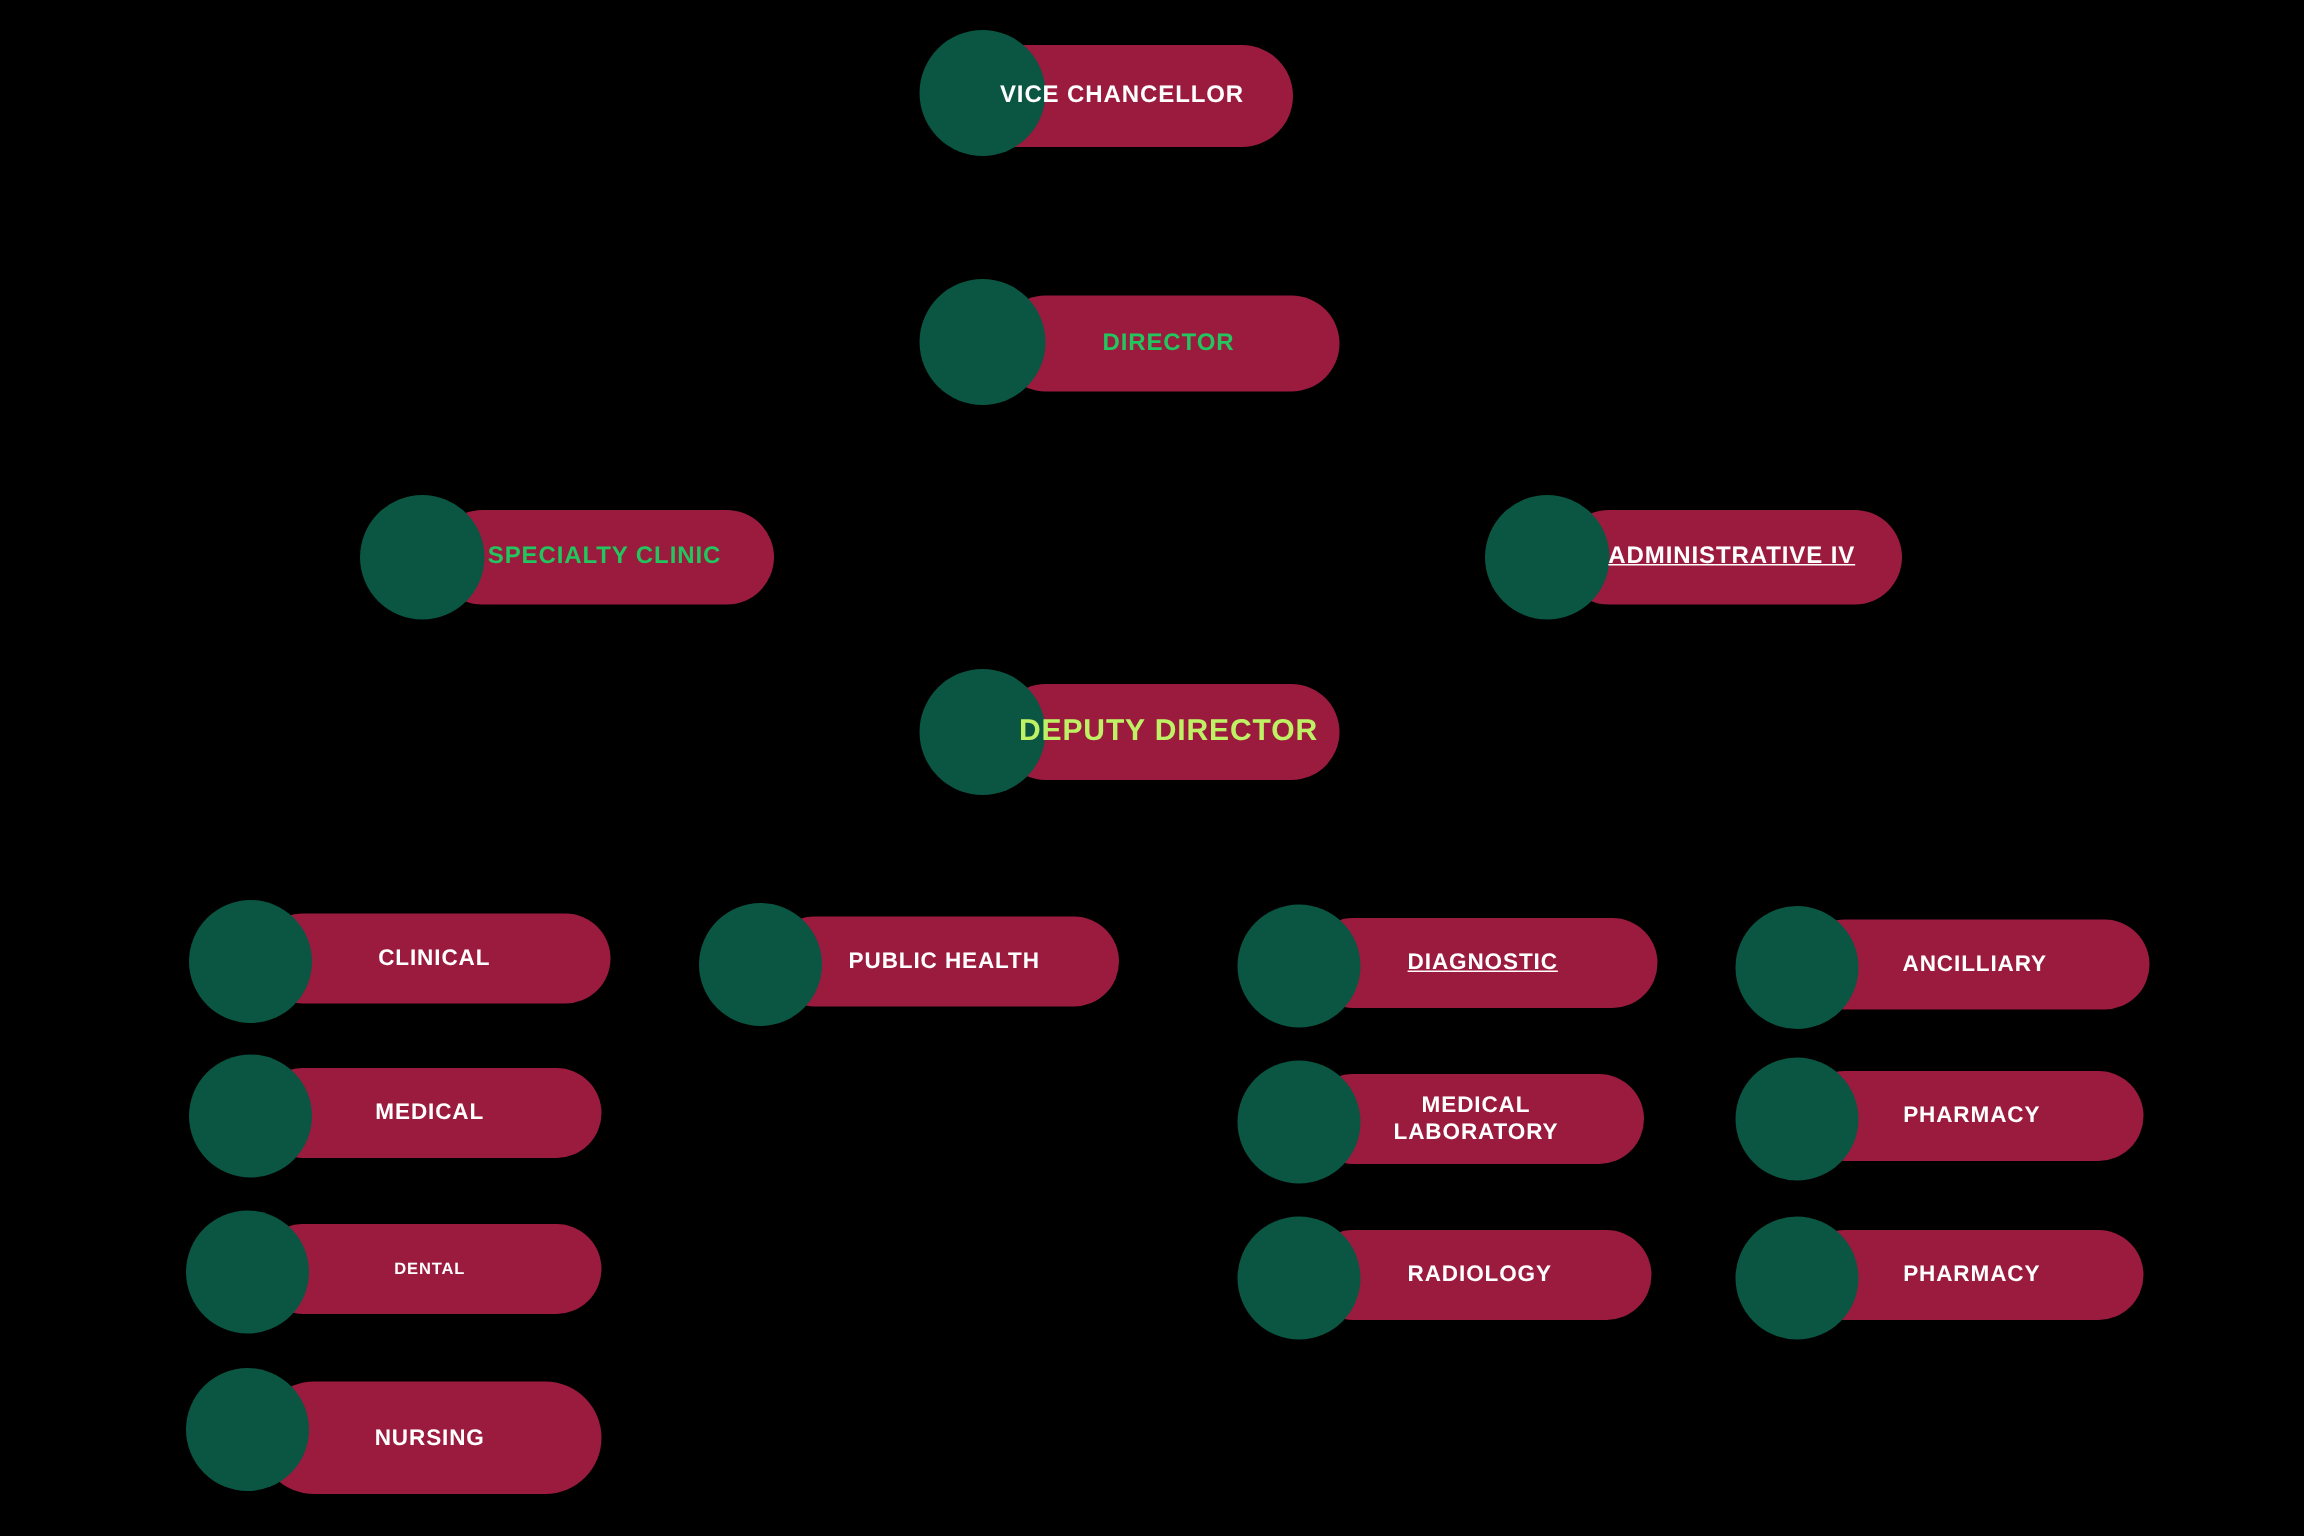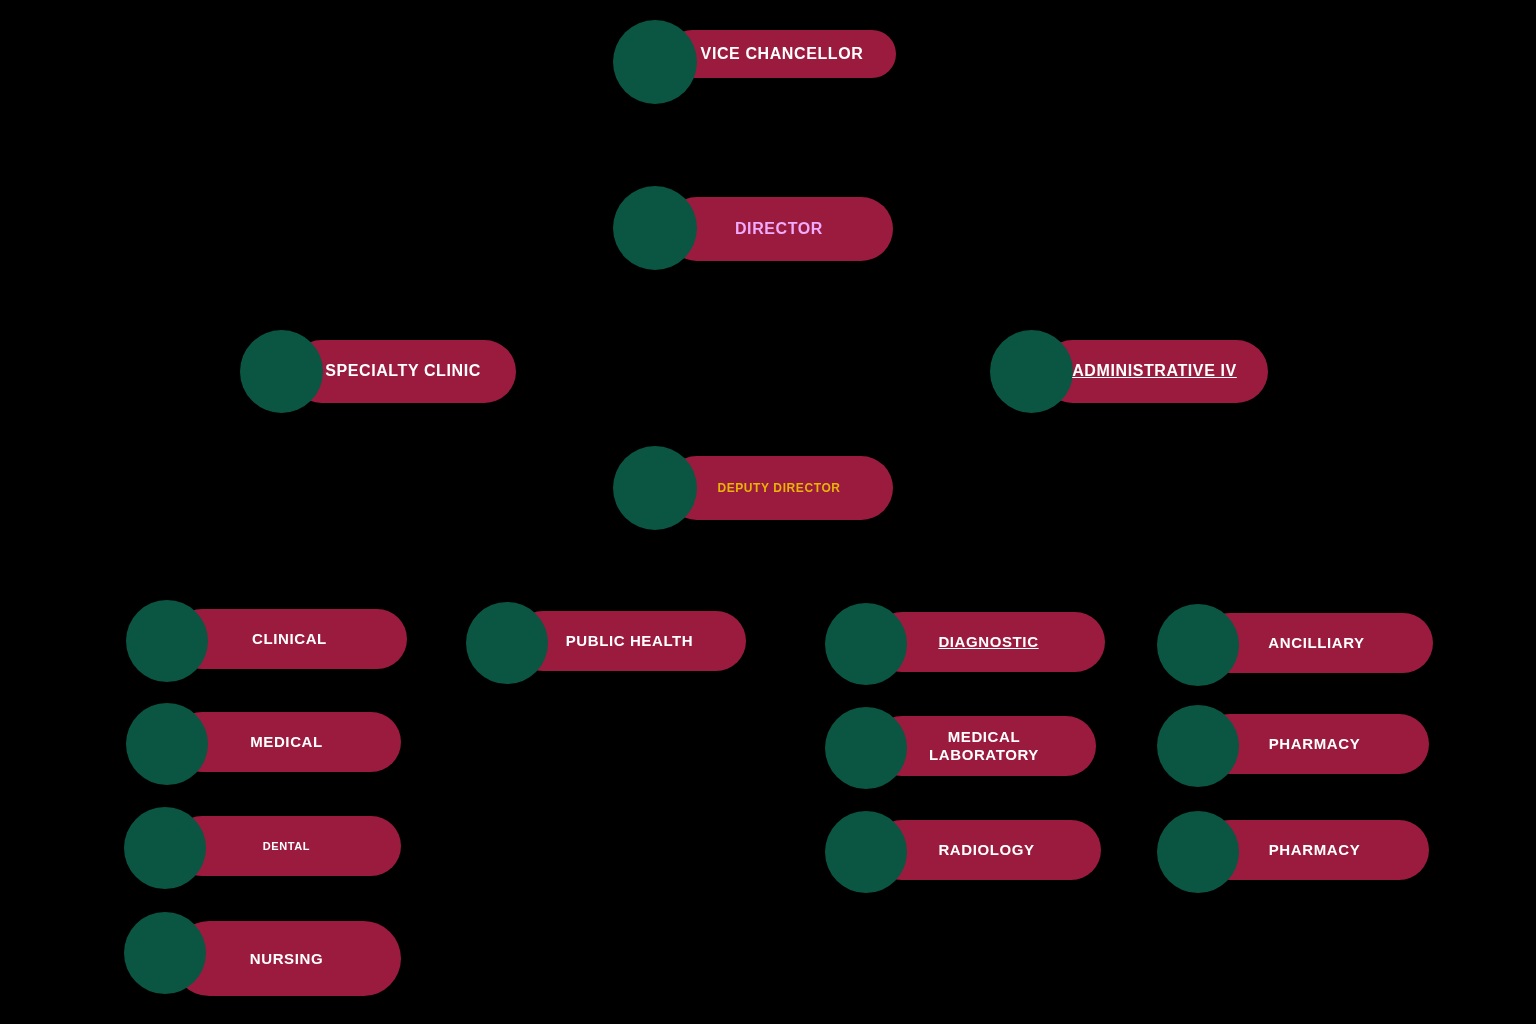--- a/index.html
+++ b/index.html
@@ -44,46 +44,46 @@
     white-space: pre-line;
     padding: 0 10px;
     pointer-events: none;
   }
 </style>
 </head>
 <body>
 
 <div id="canvas" style="background: rgb(0, 0, 0);">
     <div class="node" style="left: 0px; top: 0px;">
-      <div class="node-pill" style="left: 668px; top: 30px; width: 228px; height: 48px; background: rgb(155, 27, 63);">
+      <div class="node-pill" style="left: 634px; top: 30px; width: 228px; height: 68px; background: rgb(155, 27, 63);">
         <span class="node-label" style="font-size: 16px; color: rgb(255, 255, 255);">VICE CHANCELLOR</span>
       </div>
       <div class="node-circle" style="left: 613px; top: 20px; width: 84px; height: 84px; background: rgb(10, 86, 66);"></div>
     </div>
     <div class="node" style="left: 0px; top: 0px;">
       <div class="node-pill" style="left: 665px; top: 197px; width: 228px; height: 64px; background: rgb(155, 27, 63);">
-        <span class="node-label" style="font-size: 16px; color: #f0abfc;">DIRECTOR</span>
+        <span class="node-label" style="font-size: 16px; color: #22c55e;">DIRECTOR</span>
       </div>
       <div class="node-circle" style="left: 613px; top: 186px; width: 84px; height: 84px; background: rgb(10, 86, 66);"></div>
     </div>
     <div class="node" style="left: 0px; top: 0px;">
       <div class="node-pill" style="left: 290px; top: 340px; width: 226px; height: 63px; background: rgb(155, 27, 63);">
-        <span class="node-label" style="font-size: 16px; color: #ffffff;">SPECIALTY CLINIC</span>
+        <span class="node-label" style="font-size: 16px; color: #22c55e;">SPECIALTY CLINIC</span>
       </div>
       <div class="node-circle" style="left: 240px; top: 330px; width: 83px; height: 83px; background: rgb(10, 86, 66);"></div>
     </div>
     <div class="node" style="left: 0px; top: 0px;">
       <div class="node-pill" style="left: 1041px; top: 340px; width: 227px; height: 63px; background: rgb(155, 27, 63);">
         <span class="node-label" style="font-size: 16px; color: rgb(255, 255, 255); text-decoration: underline;">ADMINISTRATIVE IV</span>
       </div>
       <div class="node-circle" style="left: 990px; top: 330px; width: 83px; height: 83px; background: rgb(10, 86, 66);"></div>
     </div>
     <div class="node" style="left: 0px; top: 0px;">
       <div class="node-pill" style="left: 665px; top: 456px; width: 228px; height: 64px; background: rgb(155, 27, 63);">
-        <span class="node-label" style="font-size: 12px; color: #eab308;">DEPUTY DIRECTOR</span>
+        <span class="node-label" style="font-size: 20px; color: #bef264;">DEPUTY DIRECTOR</span>
       </div>
       <div class="node-circle" style="left: 613px; top: 446px; width: 84px; height: 84px; background: rgb(10, 86, 66);"></div>
     </div>
     <div class="node" style="left: 0px; top: 0px;">
       <div class="node-pill" style="left: 172px; top: 609px; width: 235px; height: 60px; background: rgb(155, 27, 63);">
         <span class="node-label" style="font-size: 15px; color: rgb(255, 255, 255);">CLINICAL</span>
       </div>
       <div class="node-circle" style="left: 126px; top: 600px; width: 82px; height: 82px; background: rgb(10, 86, 66);"></div>
     </div>
     <div class="node" style="left: 0px; top: 0px;">

